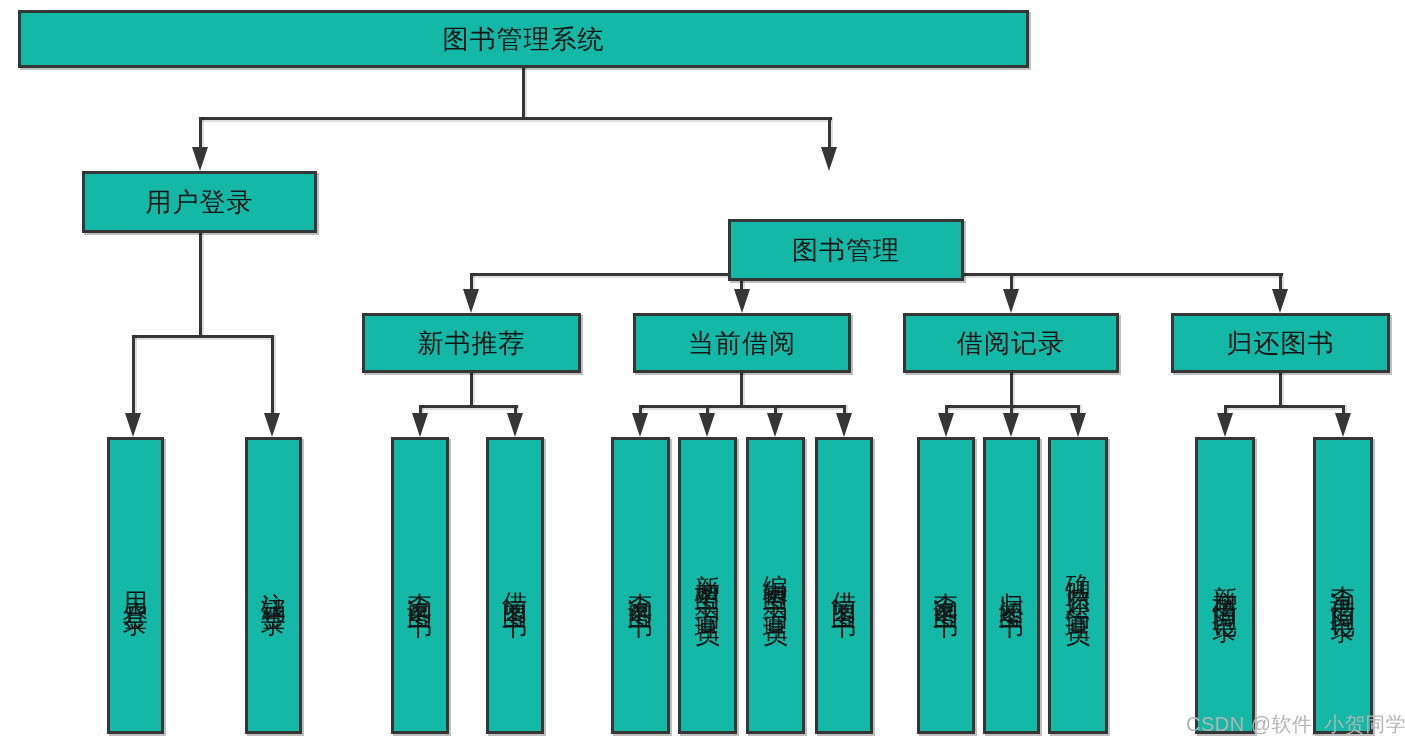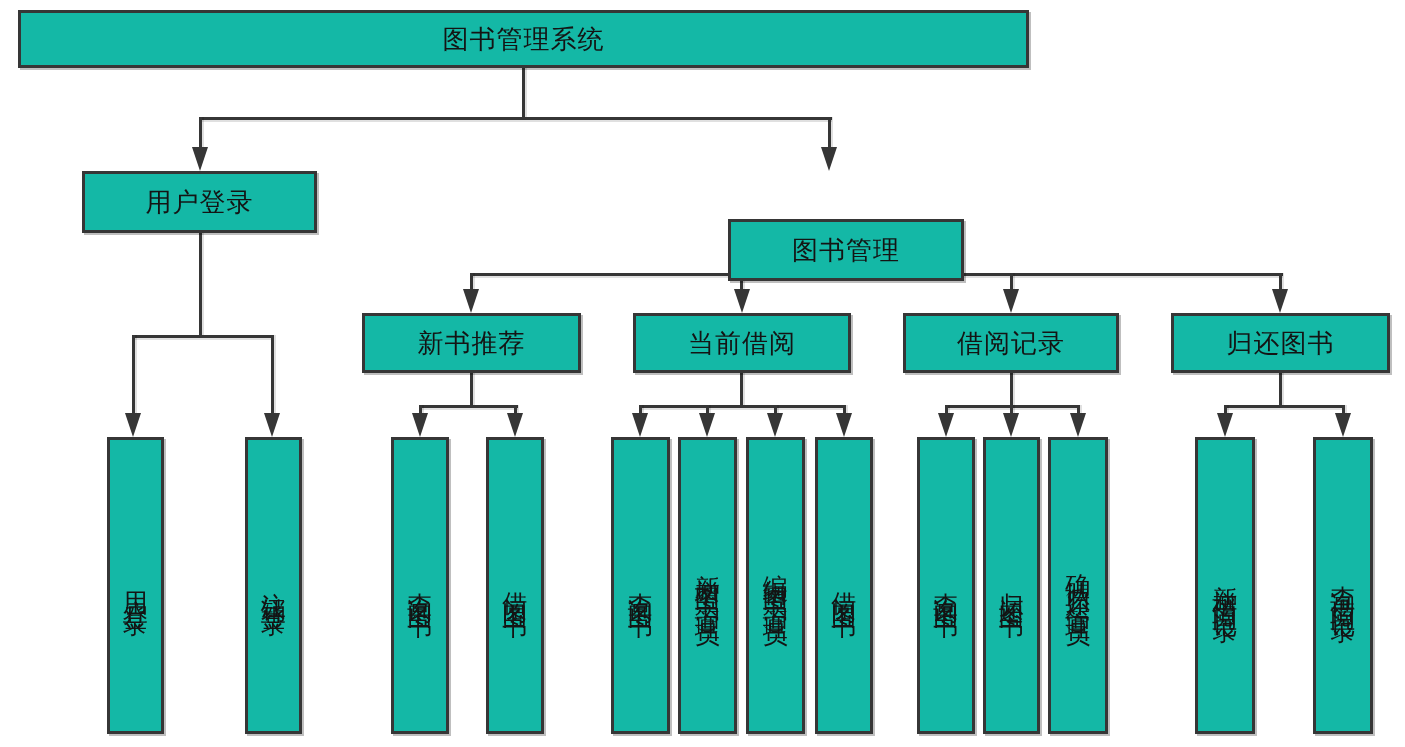--- a/index.html
+++ b/index.html
@@ -155,14 +155,15 @@
     <span class="vtext">确认归还（管理员）</span>
   </div>
 
   <div class="box" style="left:1195px; top:437px; width:60px; height:297px;">
     <span class="vtext">新增借阅记录</span>
   </div>
   <div class="box" style="left:1313px; top:437px; width:60px; height:297px;">
     <span class="vtext">查询借阅记录</span>
   </div>
 
+  <div class="watermark">CSDN @软件_小贺同学</div>
 
 </div>
 
 </body></html>

